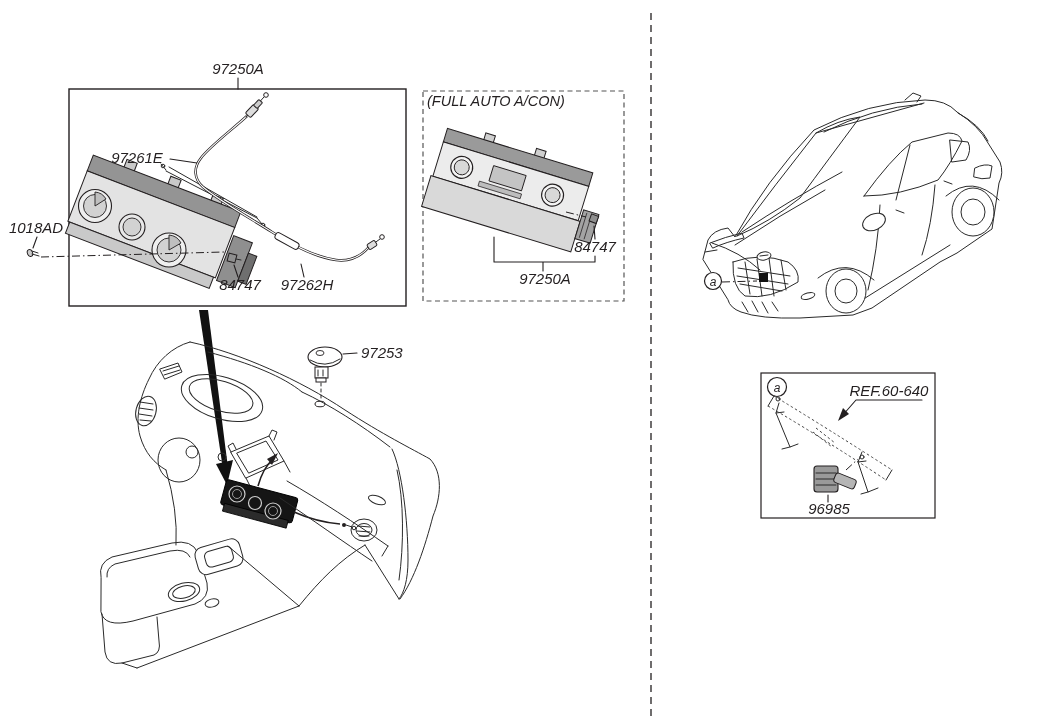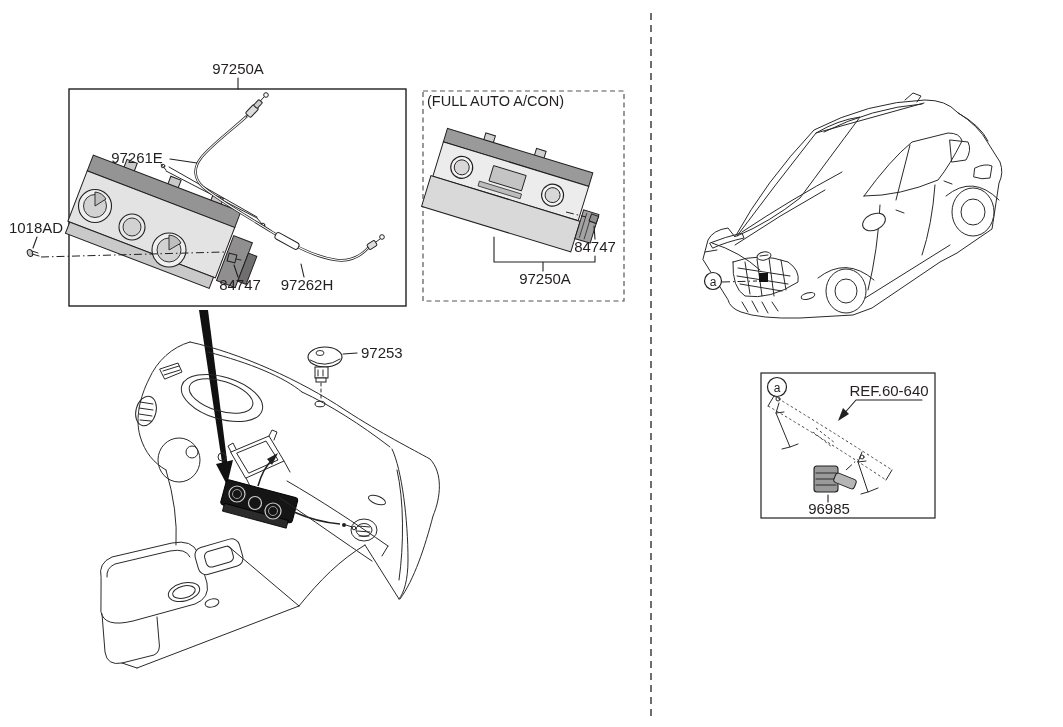--- a/index.html
+++ b/index.html
@@ -1,16 +1,16 @@
 <!DOCTYPE html>
 <html><head>
 <meta charset="utf-8">
 <style>
   html,body{margin:0;padding:0;background:#ffffff;}
-  .stage{position:relative;width:1063px;height:727px;background:#ffffff;overflow:hidden;}
+  .stage{position:relative;width:1063px;height:727px;background:#ffffff;overflow:hidden;font-style:italic;}
   svg{display:block;}
   svg text{font-family:"Liberation Sans","DejaVu Sans",sans-serif;fill:#231f20;}
   .lbl{font-size:15px;}
   .cap{font-size:14.5px;}
   .callout{font-size:12px;}
   .ln{stroke:#231f20;fill:none;stroke-width:1.1;stroke-linecap:round;stroke-linejoin:round;}
   .thin{stroke:#2a2a2a;fill:none;stroke-width:1;stroke-linecap:round;stroke-linejoin:round;}
   .dashdot{stroke:#231f20;fill:none;stroke-width:1;stroke-dasharray:8 3 1.5 3;}
   .dots{stroke:#444;fill:none;stroke-width:1;stroke-dasharray:2.5 2.5;}
 </style>

